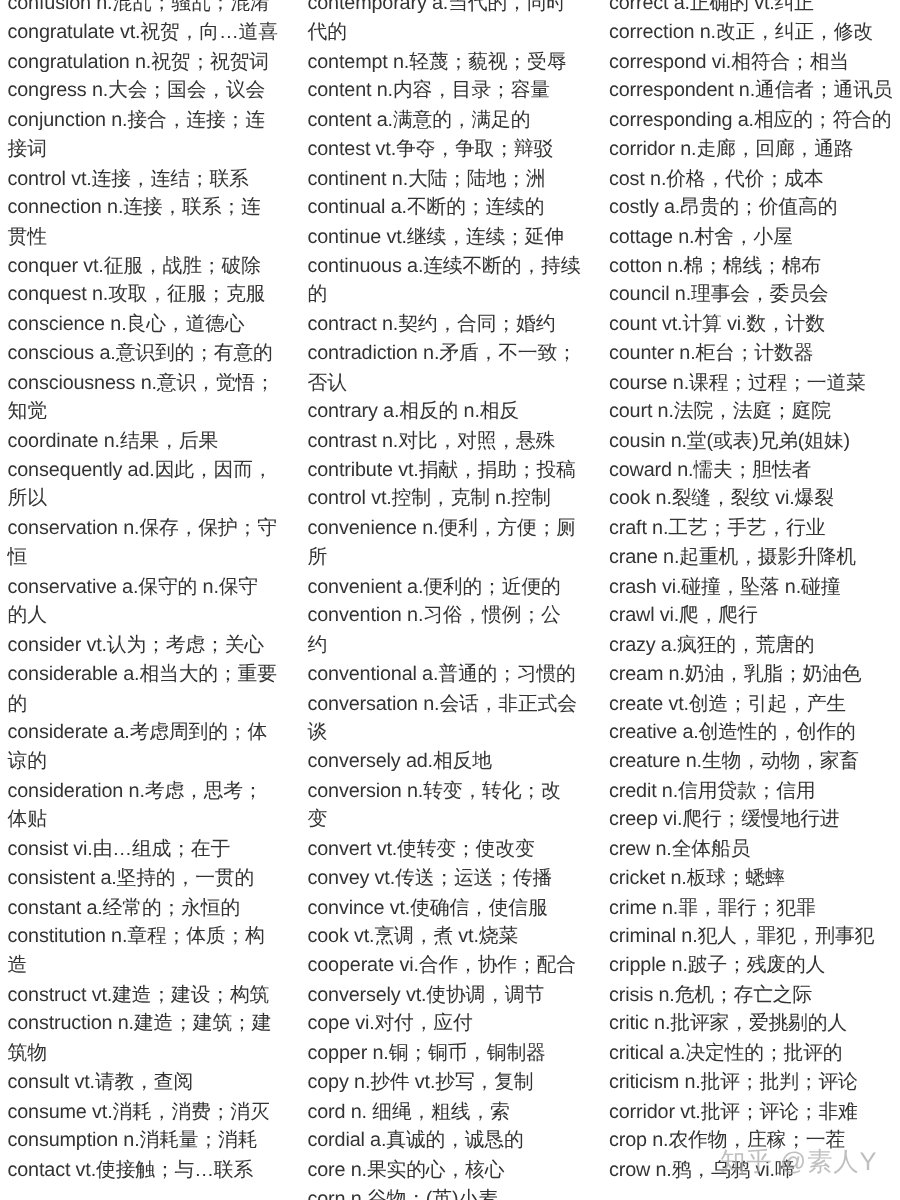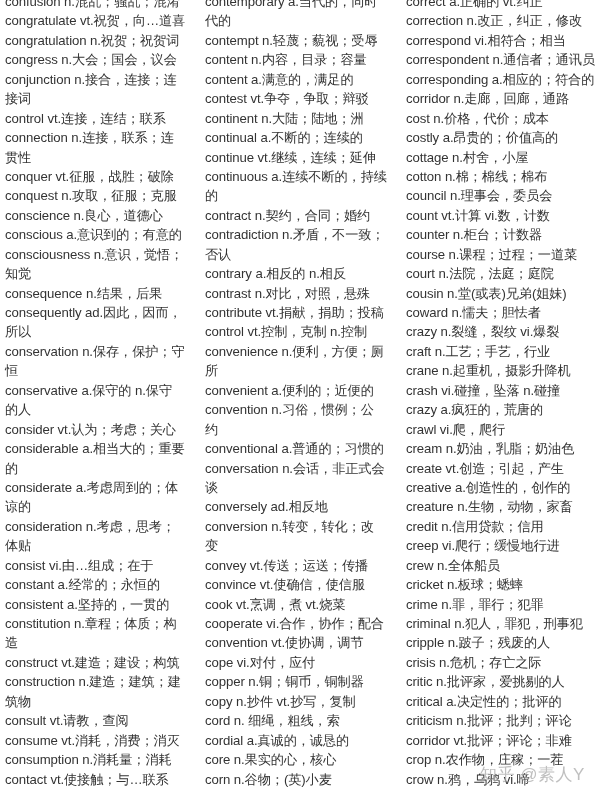--- a/index.html
+++ b/index.html
@@ -62,37 +62,37 @@
       <div class="line">接词</div>
       <div class="line">control vt.连接，连结；联系</div>
       <div class="line">connection n.连接，联系；连</div>
       <div class="line">贯性</div>
       <div class="line">conquer vt.征服，战胜；破除</div>
       <div class="line">conquest n.攻取，征服；克服</div>
       <div class="line">conscience n.良心，道德心</div>
       <div class="line">conscious a.意识到的；有意的</div>
       <div class="line">consciousness n.意识，觉悟；</div>
       <div class="line">知觉</div>
-      <div class="line">consequence n.结果，后果</div>
+      <div class="line">coordinate n.结果，后果</div>
       <div class="line">consequently ad.因此，因而，</div>
       <div class="line">所以</div>
       <div class="line">conservation n.保存，保护；守</div>
       <div class="line">恒</div>
       <div class="line">conservative a.保守的  n.保守</div>
       <div class="line">的人</div>
       <div class="line">consider vt.认为；考虑；关心</div>
       <div class="line">considerable a.相当大的；重要</div>
       <div class="line">的</div>
       <div class="line">considerate a.考虑周到的；体</div>
       <div class="line">谅的</div>
       <div class="line">consideration n.考虑，思考；</div>
       <div class="line">体贴</div>
       <div class="line">consist vi.由…组成；在于</div>
+      <div class="line">consistent a.坚持的，一贯的</div>
       <div class="line">constant a.经常的；永恒的</div>
-      <div class="line">consistent a.坚持的，一贯的</div>
       <div class="line">constitution n.章程；体质；构</div>
       <div class="line">造</div>
       <div class="line">construct vt.建造；建设；构筑</div>
       <div class="line">construction n.建造；建筑；建</div>
       <div class="line">筑物</div>
       <div class="line">consult vt.请教，查阅</div>
       <div class="line">consume vt.消耗，消费；消灭</div>
       <div class="line">consumption n.消耗量；消耗</div>
       <div class="line">contact vt.使接触；与…联系</div>
     </div>
@@ -119,25 +119,26 @@
       <div class="line">所</div>
       <div class="line">convenient a.便利的；近便的</div>
       <div class="line">convention n.习俗，惯例；公</div>
       <div class="line">约</div>
       <div class="line">conventional a.普通的；习惯的</div>
       <div class="line">conversation n.会话，非正式会</div>
       <div class="line">谈</div>
       <div class="line">conversely ad.相反地</div>
       <div class="line">conversion n.转变，转化；改</div>
       <div class="line">变</div>
+      <div class="line">convert vt.使转变；使改变</div>
       <div class="line">convey vt.传送；运送；传播</div>
       <div class="line">convince vt.使确信，使信服</div>
       <div class="line">cook vt.烹调，煮  vt.烧菜</div>
       <div class="line">cooperate vi.合作，协作；配合</div>
-      <div class="line">convention vt.使协调，调节</div>
+      <div class="line">conversely vt.使协调，调节</div>
       <div class="line">cope vi.对付，应付</div>
       <div class="line">copper n.铜；铜币，铜制器</div>
       <div class="line">copy n.抄件  vt.抄写，复制</div>
       <div class="line">cord n. 细绳，粗线，索</div>
       <div class="line">cordial a.真诚的，诚恳的</div>
       <div class="line">core n.果实的心，核心</div>
       <div class="line">corn n.谷物；(英)小麦</div>
     </div>
   <div class="column c3" id="col2">
       <div class="line">correct a.正确的  vt.纠正</div>
@@ -150,26 +151,26 @@
       <div class="line">costly a.昂贵的；价值高的</div>
       <div class="line">cottage n.村舍，小屋</div>
       <div class="line">cotton n.棉；棉线；棉布</div>
       <div class="line">council n.理事会，委员会</div>
       <div class="line">count vt.计算  vi.数，计数</div>
       <div class="line">counter n.柜台；计数器</div>
       <div class="line">course n.课程；过程；一道菜</div>
       <div class="line">court n.法院，法庭；庭院</div>
       <div class="line">cousin n.堂(或表)兄弟(姐妹)</div>
       <div class="line">coward n.懦夫；胆怯者</div>
-      <div class="line">crazy n.裂缝，裂纹  vi.爆裂</div>
+      <div class="line">cook n.裂缝，裂纹  vi.爆裂</div>
       <div class="line">craft n.工艺；手艺，行业</div>
       <div class="line">crane n.起重机，摄影升降机</div>
       <div class="line">crash vi.碰撞，坠落  n.碰撞</div>
+      <div class="line">crawl vi.爬，爬行</div>
       <div class="line">crazy a.疯狂的，荒唐的</div>
-      <div class="line">crawl vi.爬，爬行</div>
       <div class="line">cream n.奶油，乳脂；奶油色</div>
       <div class="line">create vt.创造；引起，产生</div>
       <div class="line">creative a.创造性的，创作的</div>
       <div class="line">creature n.生物，动物，家畜</div>
       <div class="line">credit n.信用贷款；信用</div>
       <div class="line">creep vi.爬行；缓慢地行进</div>
       <div class="line">crew n.全体船员</div>
       <div class="line">cricket n.板球；蟋蟀</div>
       <div class="line">crime n.罪，罪行；犯罪</div>
       <div class="line">criminal n.犯人，罪犯，刑事犯</div>

